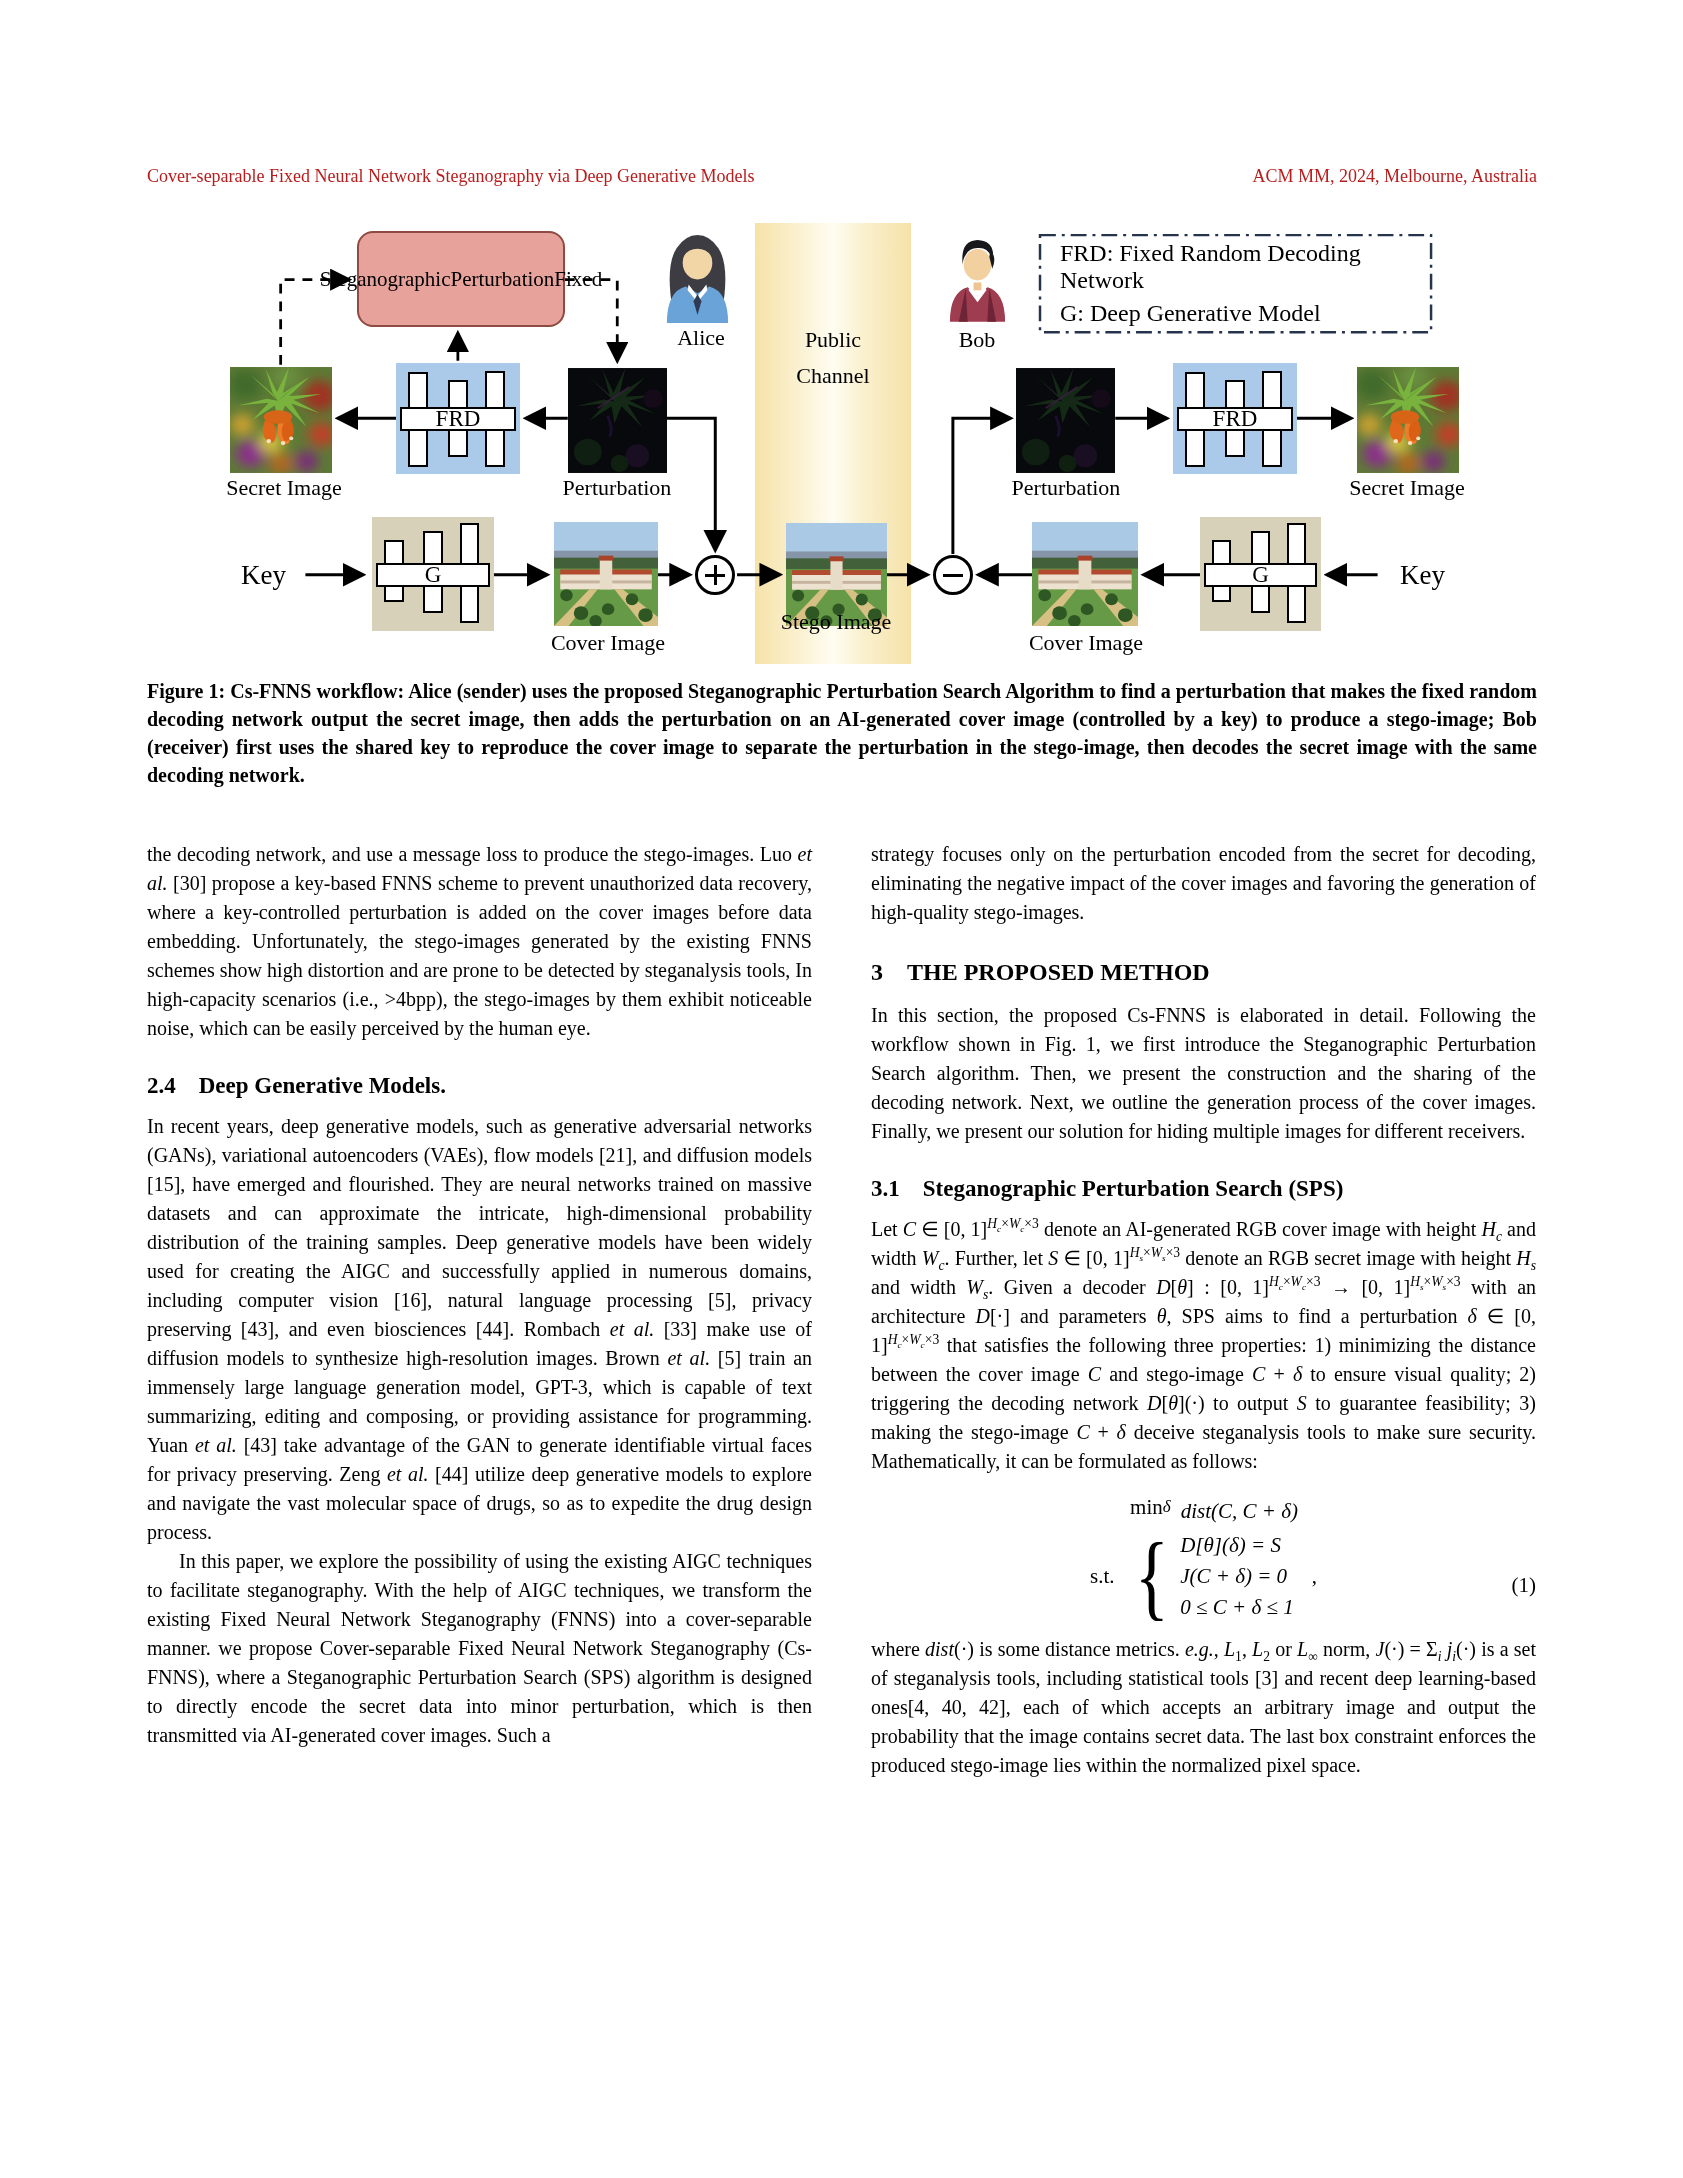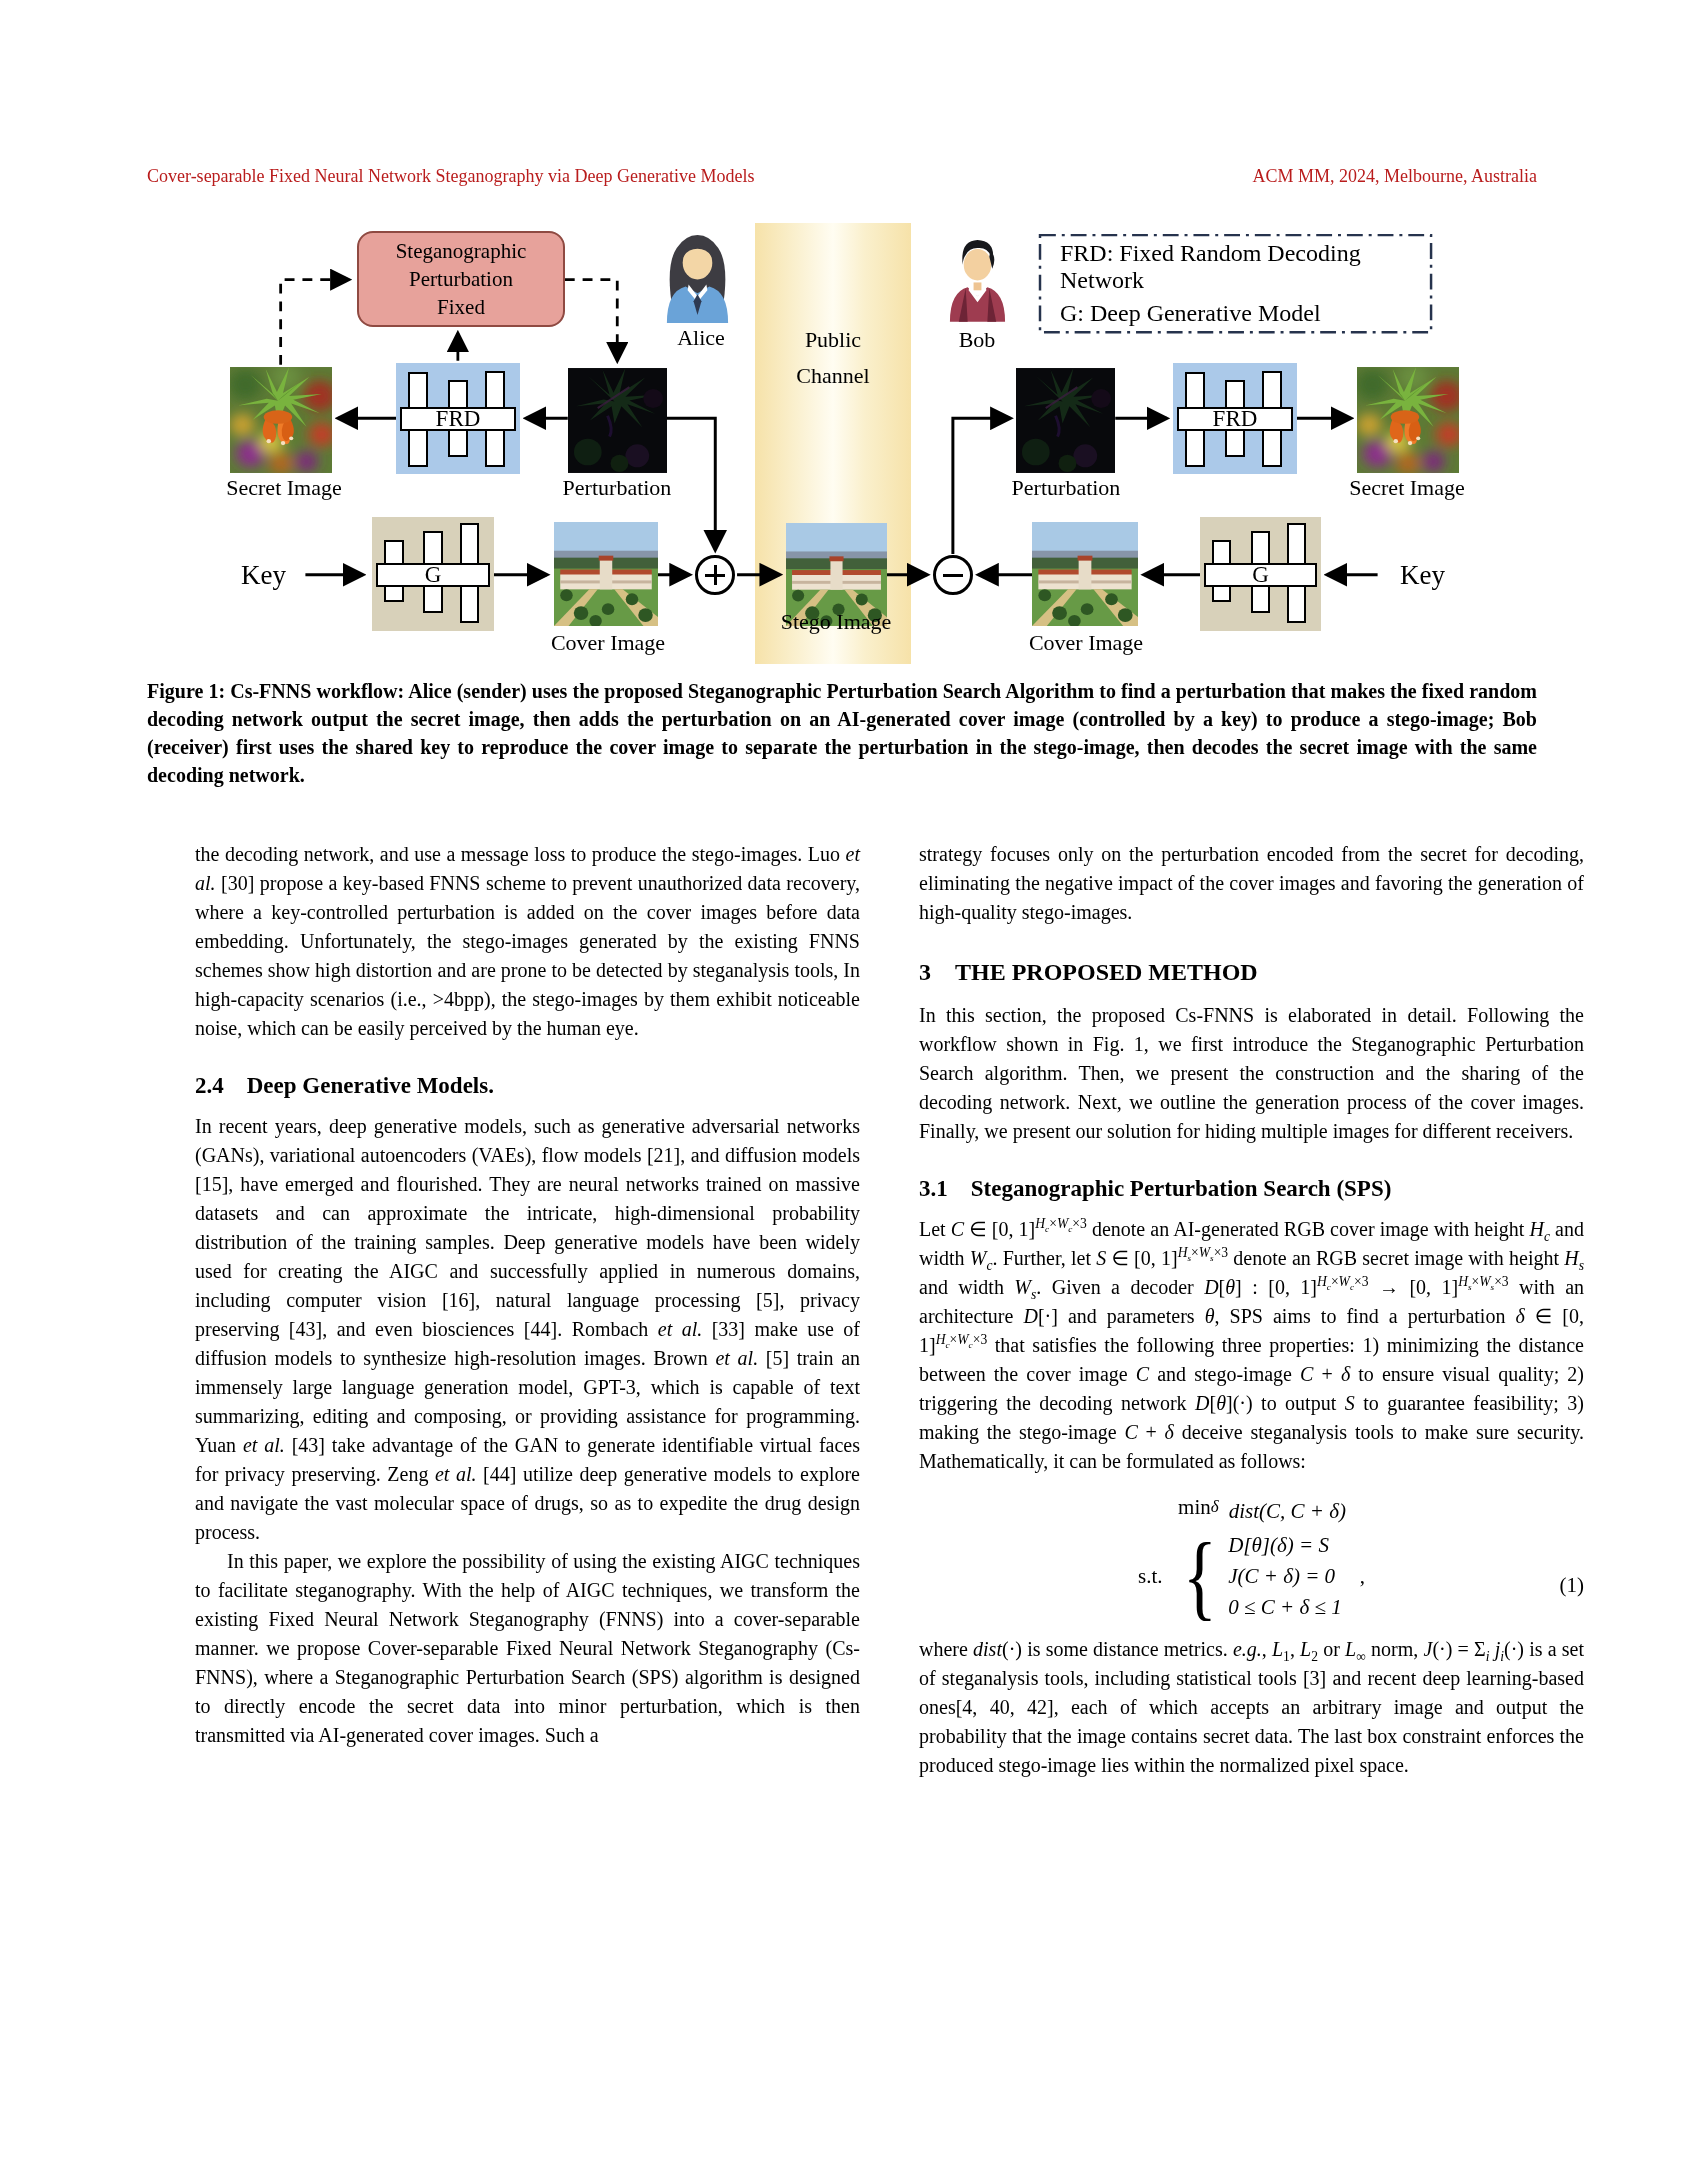--- a/index.html
+++ b/index.html
@@ -9,21 +9,21 @@
   .runhead{position:absolute;top:166px;left:147px;width:1390px;display:flex;
            justify-content:space-between;font-size:18px;color:#b91c1c;}
   
   .figure{position:absolute;left:147px;top:223px;width:1390px;height:446px;}
   .band{position:absolute;left:608px;top:0;width:156px;height:441px;
         background:linear-gradient(to right,#f6e2a9 0%,#fbf2d4 30%,#fffdf2 50%,#faf0cd 70%,#f6e2a9 100%);}
   .band-label{position:absolute;left:608px;top:99px;width:156px;text-align:center;
               font-size:22px;line-height:36px;color:#000;}
   .figsvg{position:absolute;left:0;top:0;width:1390px;height:446px;}
   .spsbox{position:absolute;left:210px;top:8px;width:208px;height:96px;background:#e7a29b;
-          border:2px solid #8f4a42;border-radius:16px;display:flex;flex-direction:column;
+          border:2px solid #8f4a42;border-radius:16px;display:flex;
           justify-content:center;align-items:center;font-size:21px;line-height:28px;box-sizing:border-box;}
   .legend{position:absolute;left:893px;top:12px;width:391px;height:97px;box-sizing:border-box;
           display:flex;flex-direction:column;justify-content:space-evenly;padding-left:20px;font-size:24px;}
   .netbox{position:absolute;box-sizing:border-box;}
   .netbox .bar{position:absolute;background:#fff;border:2.5px solid #000;box-sizing:border-box;}
   .netbox .tag{position:absolute;left:3%;top:40%;width:94%;height:21%;background:#fff;
                border:2.5px solid #000;box-sizing:border-box;display:flex;align-items:center;
                justify-content:center;font-size:23px;}
   .frdfill{background:#abc9e9;}
   .gfill{background:#d8d1ba;}
@@ -39,21 +39,21 @@
   .keylabel{position:absolute;font-size:27px;text-align:center;width:79px;}
   .op{position:absolute;width:40px;height:40px;border:3px solid #000;border-radius:50%;
       background:#fff;box-sizing:border-box;}
   .op .h{position:absolute;left:7px;right:7px;top:50%;height:3px;margin-top:-1.5px;background:#000;}
   .op .v{position:absolute;top:7px;bottom:7px;left:50%;width:3px;margin-left:-1.5px;background:#000;}
   .avatar{position:absolute;}
   
   .caption{position:absolute;left:147px;top:677px;width:1390px;font-weight:bold;font-size:20px;
            line-height:28px;text-align:justify;}
   
-  .body{position:absolute;left:147px;top:840px;width:1390px;display:flex;gap:59px;margin-left:48px;}
+  .body{position:absolute;left:147px;top:840px;width:1390px;display:flex;gap:59px;}
   .col{width:665px;font-size:20px;line-height:29px;text-align:justify;}
   .col p{margin:0;}
   .col p.indent{text-indent:1.6em;}
   h2.sec{font-size:24px;margin:30px 0 14px 0;line-height:30px;}
   h3.subsec{font-size:23px;margin:28px 0 12px 0;line-height:29px;}
   sup{font-size:68%;line-height:0;vertical-align:super;}
   sub{font-size:68%;line-height:0;vertical-align:sub;}
   
   .equation{display:flex;align-items:center;margin:20px 0 14px 0;font-size:21px;position:relative;}
   .eq-body{margin:0 auto;display:flex;flex-direction:column;align-items:flex-start;}

